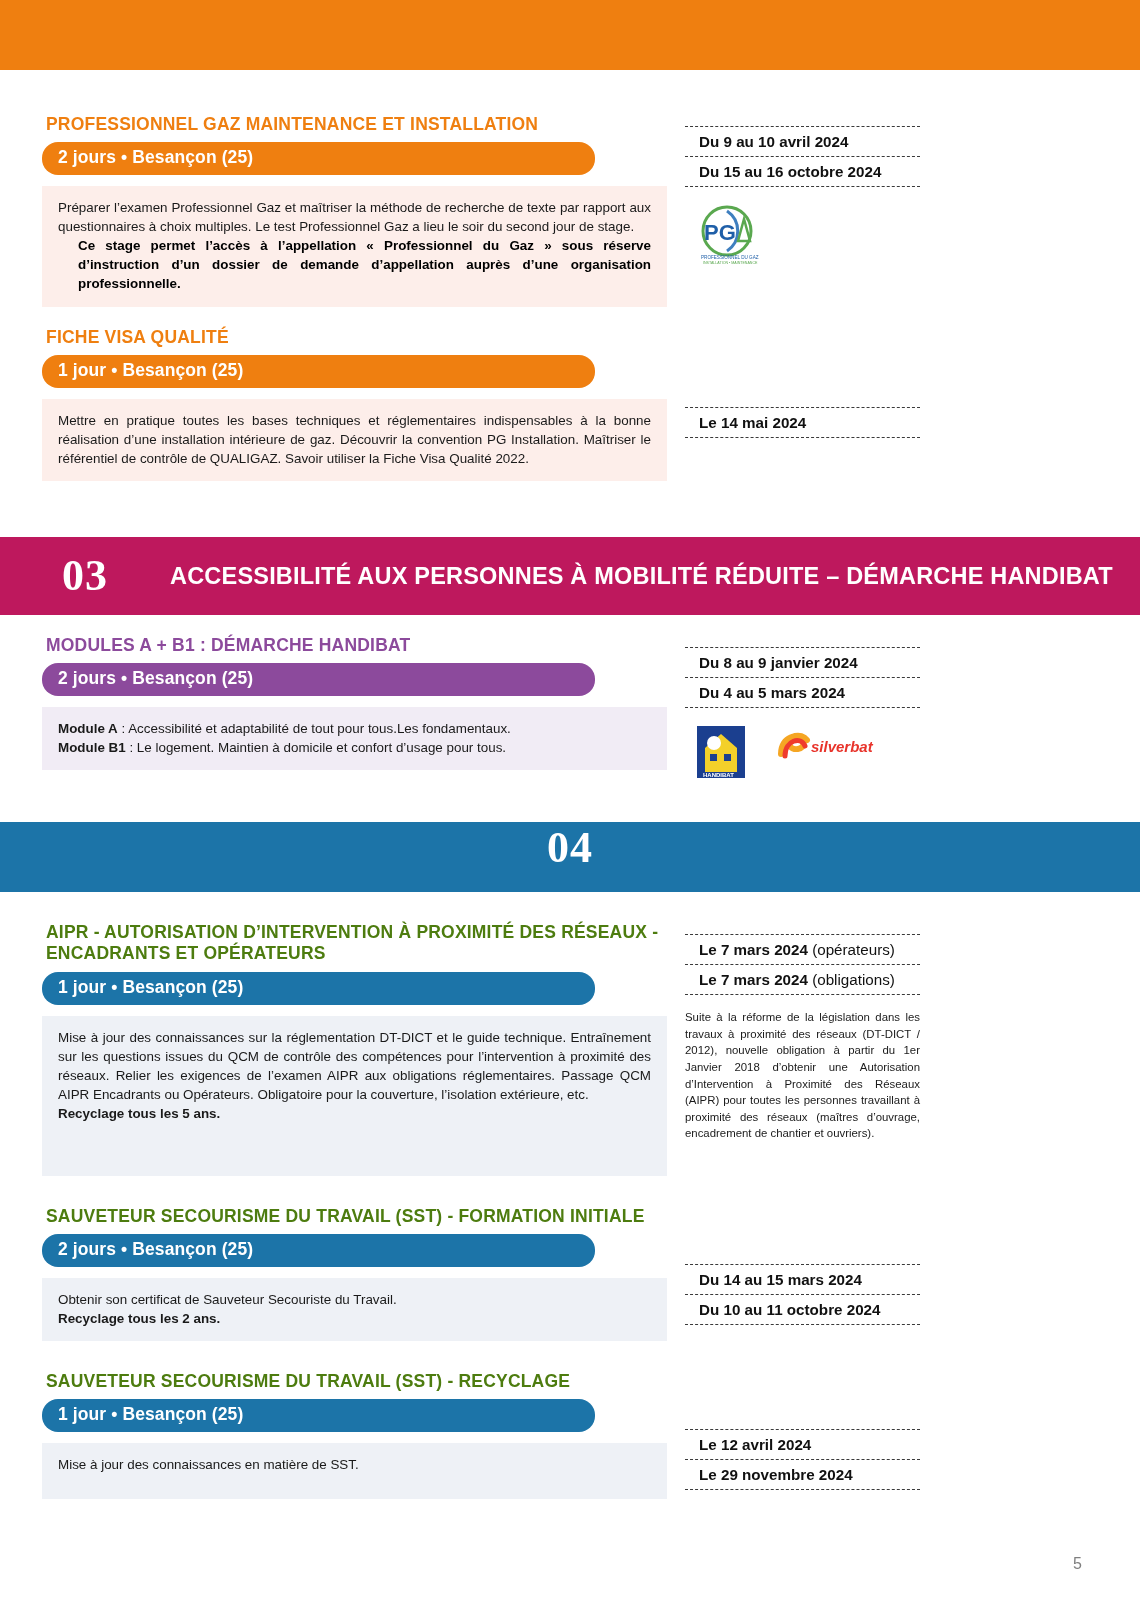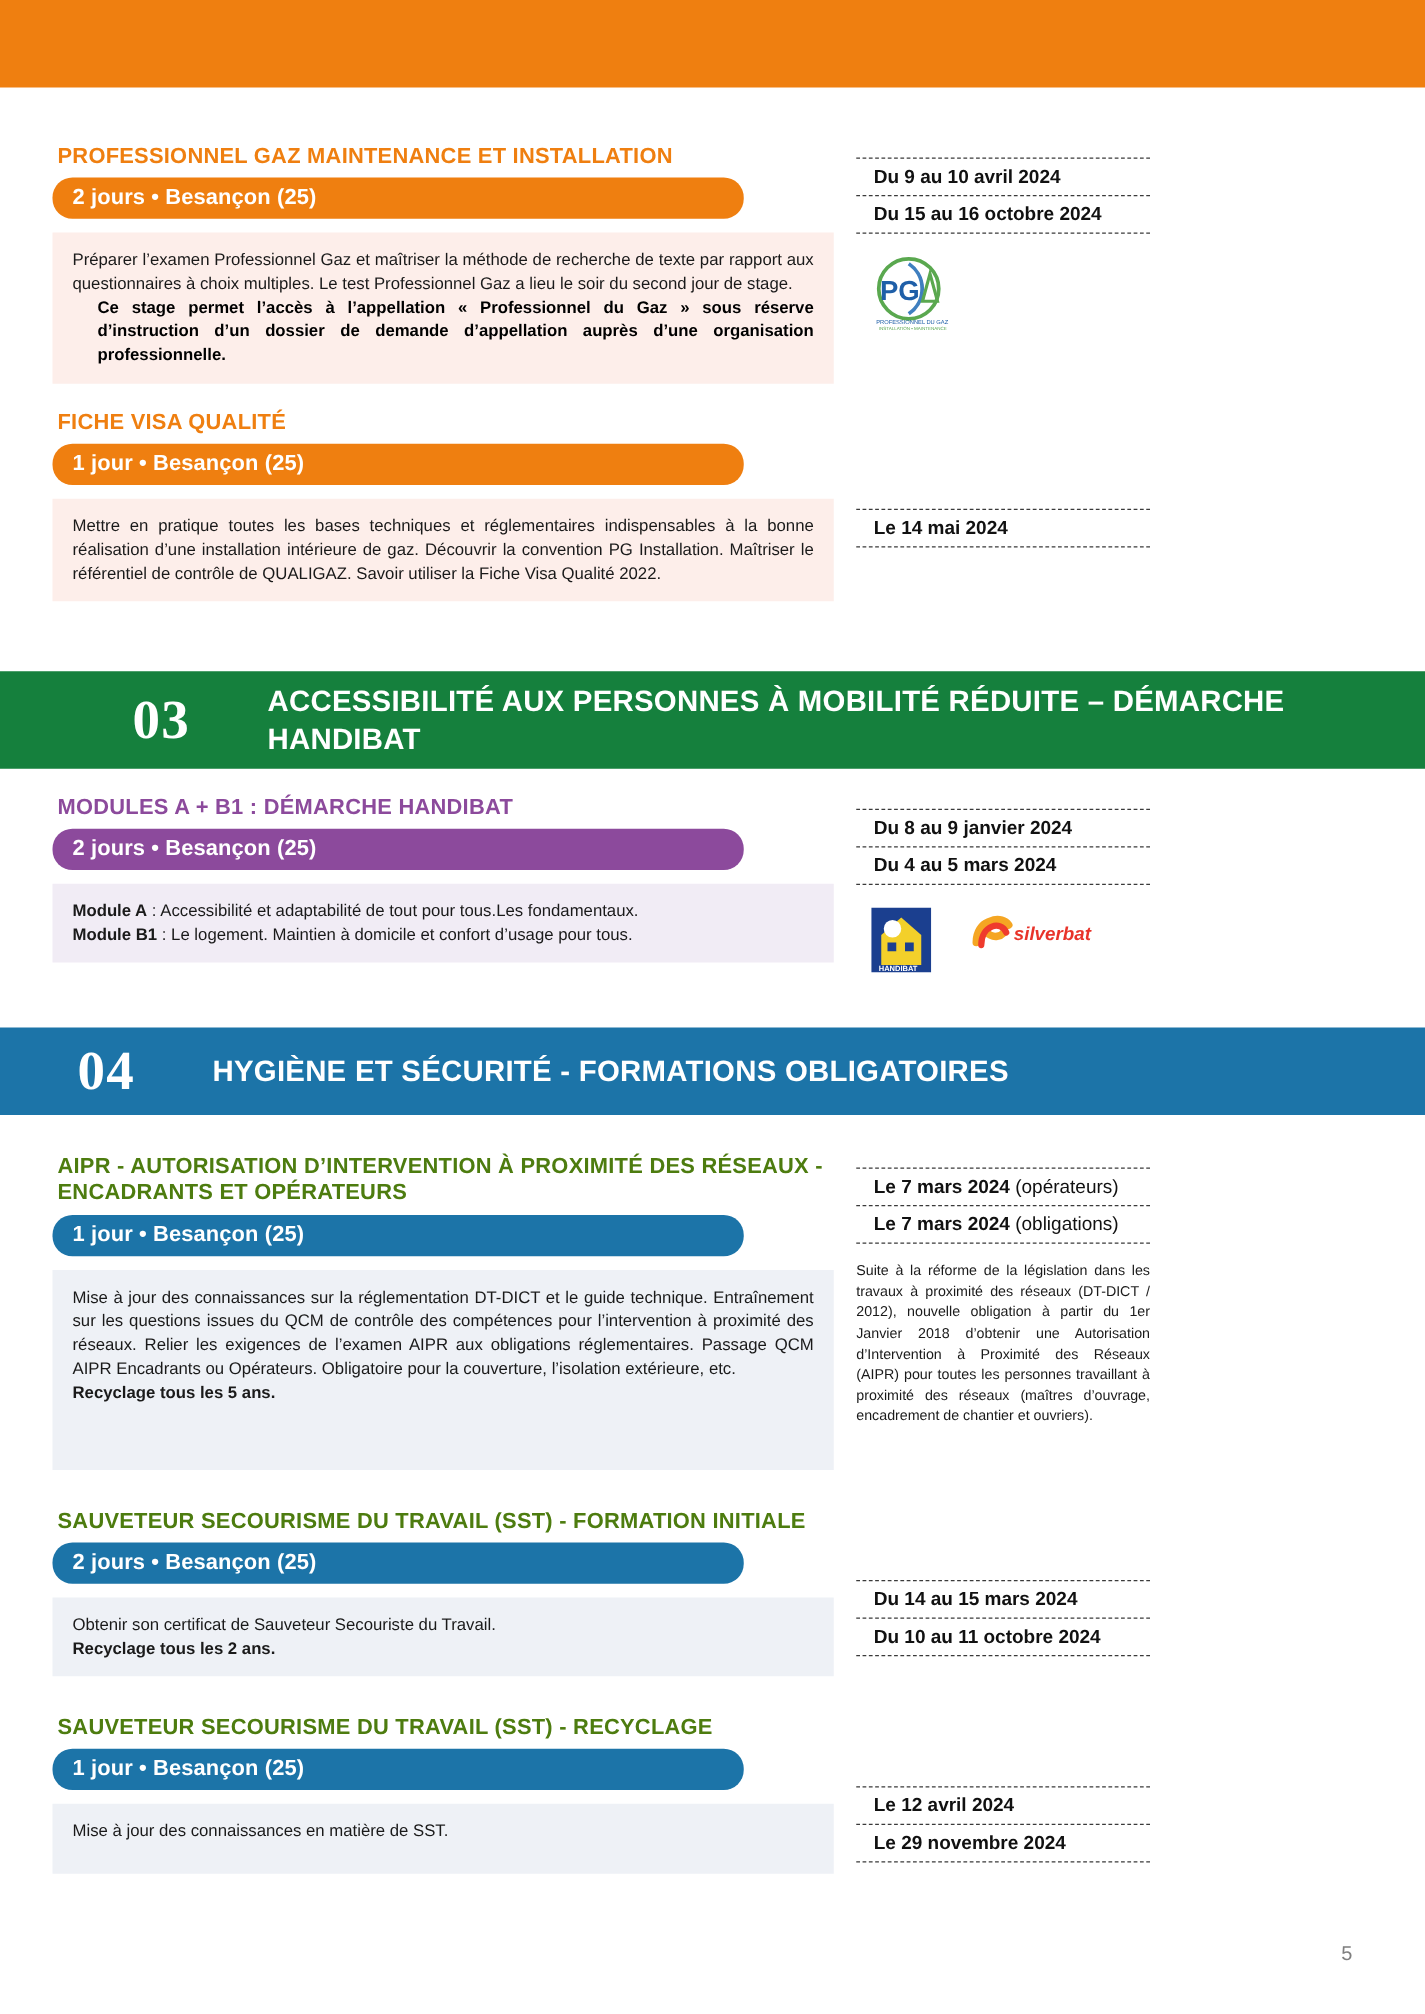--- a/index.html
+++ b/index.html
@@ -148,22 +148,22 @@
   }
 
   
   .banner {
     width: 1140px;
     color: #ffffff;
     display: flex;
     align-items: center;
     box-sizing: border-box;
   }
-  .banner-purple { background: #15803d; padding-left: 44px; }
-  .banner-blue   { background: #1c74a8; }
+  .banner-purple { background: #be185d; }
+  .banner-blue   { background: #1c74a8; flex-direction: column; }
   .banner-num {
     font-family: "Liberation Serif", serif;
     font-size: 44px;
     font-weight: bold;
     width: 170px;
     text-align: center;
     flex: 0 0 170px;
     letter-spacing: 1px;
   }
   .banner-title {

